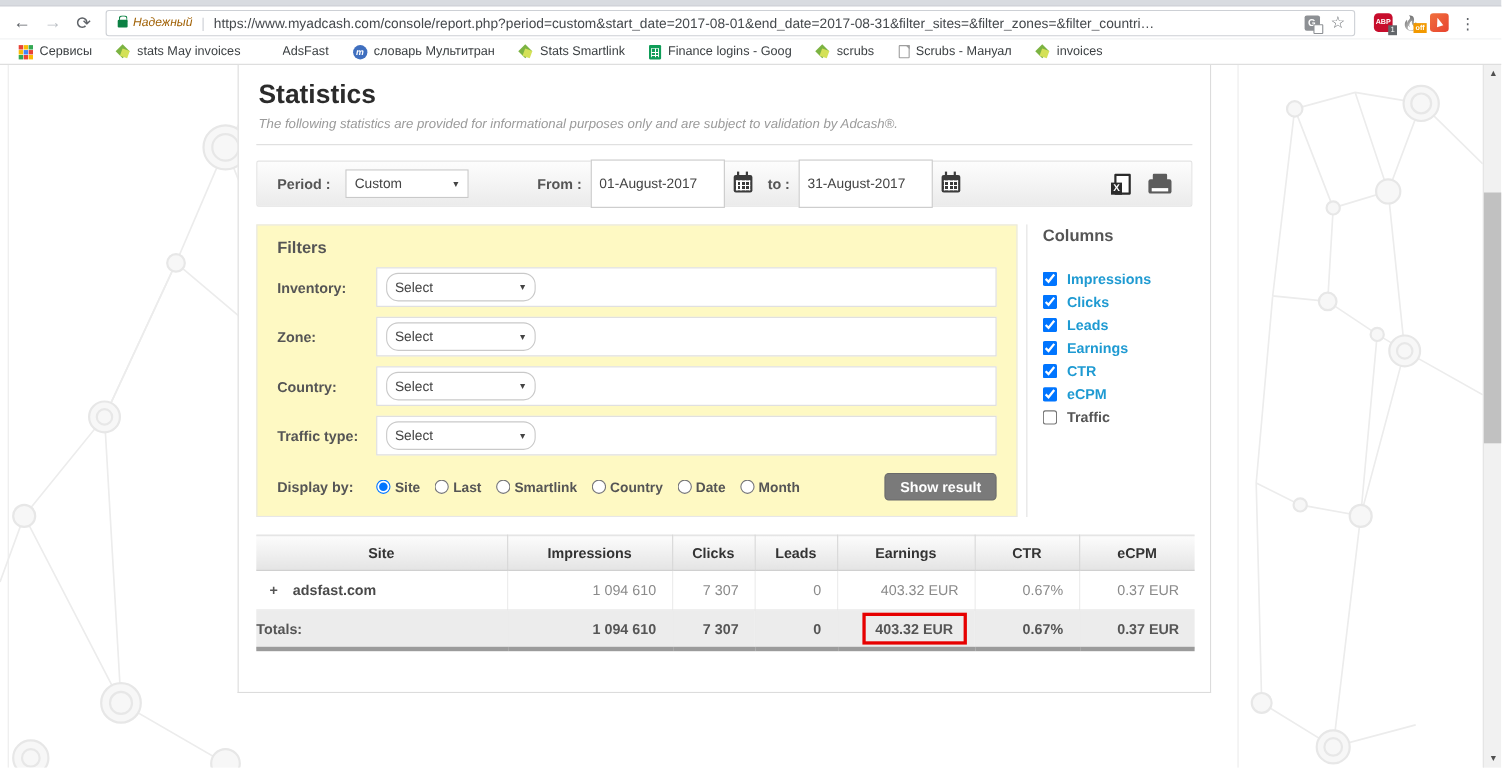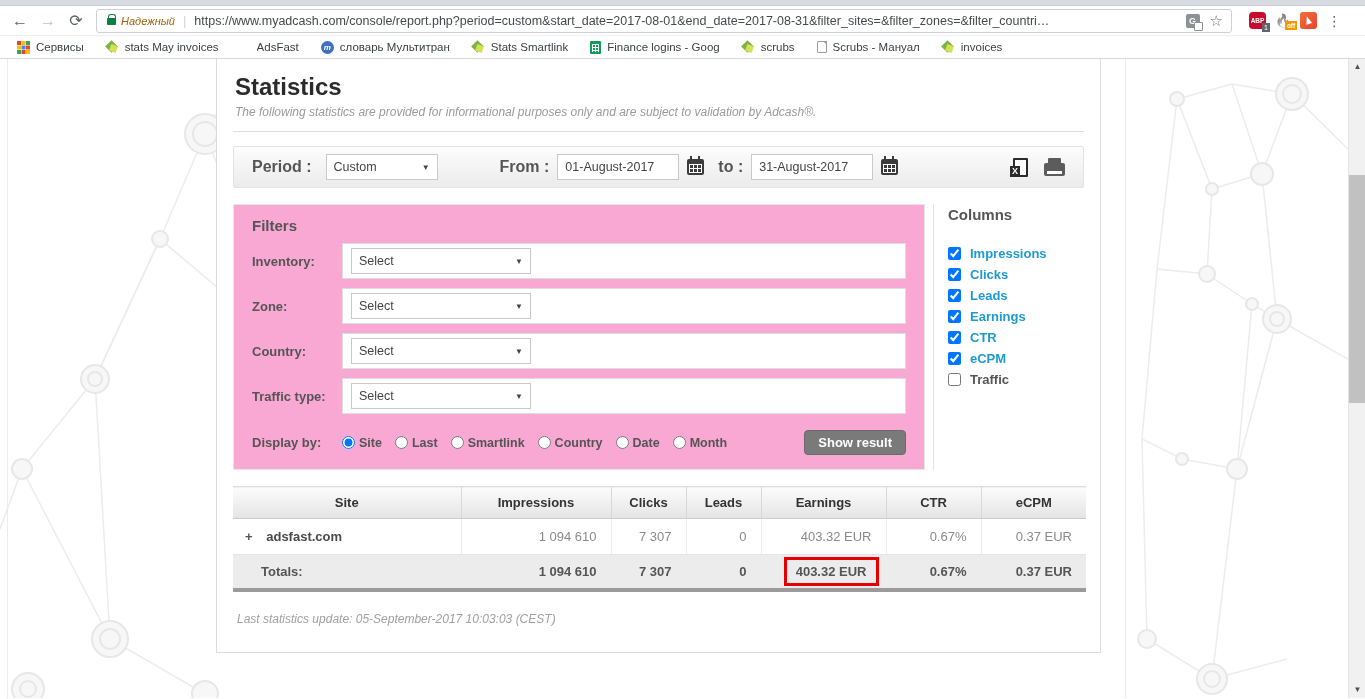--- a/index.html
+++ b/index.html
@@ -66,48 +66,48 @@
 
   .card{position:absolute;left:216px;top:0;width:885px;min-height:571px;background:#fff;
     border-left:1px solid #dcdcdc;border-right:1px solid #dcdcdc;border-bottom:1px solid #dcdcdc;
     padding:12px 16px 26px;}
   .page-title{font-size:24px;font-weight:bold;color:#2b2b2b;margin:2px 0 4px 2px;}
   .page-subtitle{font-size:12px;font-style:italic;color:#9a9a9a;margin-left:2px;}
   .title-hr{border:none;border-top:1px solid #ddd;margin:12px 0 0;}
 
   .period-bar{margin-top:14px;height:42px;border:1px solid #e3e3e3;border-radius:2px;
     background:linear-gradient(#fdfdfd,#ebebeb);display:flex;align-items:center;padding:0 18px;}
-  .bar-label{font-size:16px;font-weight:bold;color:#555;white-space:nowrap;}
+  .bar-label{font-size:13px;font-weight:bold;color:#555;white-space:nowrap;}
   .fake-select{height:26px;background:#fff;border:1px solid #c9c9c9;display:flex;align-items:center;
     padding:0 7px;cursor:pointer;}
   .fake-select .sel-text{font-size:12.5px;color:#444;flex:1;}
   .sel-arrow{font-size:8px;color:#444;margin-left:8px;}
   .period-select{width:112px;margin-left:14px;}
-  .date-input{width:122px;height:26px;border:1px solid #c9c9c9;font-size:12.5px;color:#444;padding:0 7px;
+  .date-input{width:122px;height:44px;border:1px solid #c9c9c9;font-size:12.5px;color:#444;padding:0 7px;
     font-family:"Liberation Sans",sans-serif;}
   .cal-icon{width:17px;height:16px;background:#3b3b3b;border-radius:2px;position:relative;margin-left:8px;cursor:pointer;flex:none;}
   .cal-icon::before{content:"";position:absolute;top:-3px;left:3px;width:2px;height:4px;background:#3b3b3b;box-shadow:8px 0 #3b3b3b;}
   .cal-icon::after{content:"";position:absolute;left:2px;top:5px;right:2px;bottom:2px;
     background:repeating-linear-gradient(#fff 0 1.5px,transparent 1.5px 4px),repeating-linear-gradient(90deg,#fff 0 1.5px,transparent 1.5px 4px);}
   .bar-spacer{flex:1;}
   .xls-icon{width:15px;height:19px;background:#fff;border:2px solid #2b2b2b;border-radius:1px;position:relative;cursor:pointer;}
   .xls-icon::after{content:"X";position:absolute;left:-5px;bottom:-2px;background:#2b2b2b;color:#fff;
     font-size:9px;font-weight:bold;line-height:11px;padding:0 2px;}
   .print-icon{width:21px;height:13px;background:#5c5c5c;border-radius:2px;position:relative;margin:5px 0 0 16px;cursor:pointer;}
   .print-icon::before{content:"";position:absolute;top:-5px;left:4px;width:13px;height:6px;background:#5c5c5c;border-radius:1px;}
   .print-icon::after{content:"";position:absolute;bottom:2px;left:3px;width:15px;height:3px;background:#fff;}
 
   .mid{display:flex;margin-top:16px;align-items:stretch;}
-  .filters-panel{width:692px;background:#f9a8d4;border:1px solid #e7e7e7;padding:12px 18px 14px;}
+  .filters-panel{width:692px;background:#fef9c3;border:1px solid #e7e7e7;padding:12px 18px 14px;}
   .panel-title{font-size:15px;font-weight:bold;color:#555;}
   .f-row{display:flex;align-items:center;margin-top:9px;}
   .f-row:first-of-type{margin-top:14px;}
   .f-label{width:90px;font-size:13px;font-weight:bold;color:#555;flex:none;}
   .f-box{flex:1;height:36px;background:#fff;border:1px solid #ddd;display:flex;align-items:center;padding:0 8px;}
-  .f-select{width:180px;}
+  .f-select{width:136px;border-radius:11px;}
   .d-row{display:flex;align-items:center;margin-top:16px;}
   .radio-opt{display:flex;align-items:center;margin-right:13px;cursor:pointer;}
   .radio-opt input{width:13px;height:13px;margin:0 4px 0 0;}
   .radio-opt span{font-size:12.5px;font-weight:bold;color:#555;}
   .show-result-btn{margin-left:auto;background:#7a7a7a;color:#fff;border:1px solid #6a6a6a;border-radius:4px;
     font-size:13px;font-weight:bold;padding:4px 13px;cursor:pointer;font-family:"Liberation Sans",sans-serif;}
 
   .columns-panel{flex:1;margin-left:8px;border-left:1px solid #e2e2e2;padding:2px 0 0 14px;}
   .col-list{margin-top:20px;}
   .col-item{display:flex;align-items:center;height:21px;cursor:pointer;}
@@ -119,21 +119,21 @@
   .stats-table th{background:linear-gradient(#fcfcfc,#e4e4e4);border-top:1px solid #ddd;border-bottom:1px solid #ccc;
     border-right:1px solid #d8d8d8;font-size:13px;font-weight:bold;color:#333;height:32px;text-align:center;}
   .stats-table th:last-child{border-right:none;}
   .stats-table td{border-right:1px solid #ececec;border-bottom:1px solid #e5e5e5;font-size:13px;color:#8a8a8a;
     height:36px;text-align:right;padding-right:14px;}
   .stats-table td:last-child{border-right:none;}
   .site-cell{text-align:left !important;padding-left:12px;color:#4a4a4a !important;}
   .expand-ctl{font-weight:bold;color:#555;margin-right:10px;cursor:pointer;}
   .site-name{font-weight:bold;color:#4a4a4a;}
   .totals-row td{background:#ececec;font-weight:bold;color:#555;border-bottom:4px solid #9b9b9b;height:35px;}
-  .totals-label{text-align:left !important;padding-left:28px;}
+  .totals-label{text-align:left !important;padding-left:0;}
   .red-box{display:inline-block;border:3px solid #e60000;padding:4px 9px;margin:-7px -7px -7px 0;background:transparent;}
 
   .footer-note{font-size:12px;font-style:italic;color:#a0a0a0;margin:20px 0 0 4px;}
 
   
   .scrollbar{position:absolute;right:0;top:0;bottom:0;width:17px;background:#f1f1f1;border-left:1px solid #e4e4e4;}
   .sb-arrow{position:absolute;left:0;width:17px;height:16px;color:#505050;font-size:8px;text-align:center;
     line-height:16px;cursor:pointer;}
   .sb-up{top:0;}
   .sb-down{bottom:0;}
@@ -432,21 +432,20 @@
         <td>0</td>
         <td>
           <span class="red-box">403.32 EUR</span>
         </td>
         <td>0.67%</td>
         <td>0.37 EUR</td>
       </tr>
     </tbody>
       </table>
 
-    <div class="footer-note">Last statistics update: 05-September-2017 10:03:03 (CEST)</div>
   </div>
 
   <div class="scrollbar">
     <div class="sb-arrow sb-up">▲</div>
     <div class="sb-thumb"></div>
     <div class="sb-arrow sb-down">▼</div>
   </div>
 </div>
 
 </body></html>

